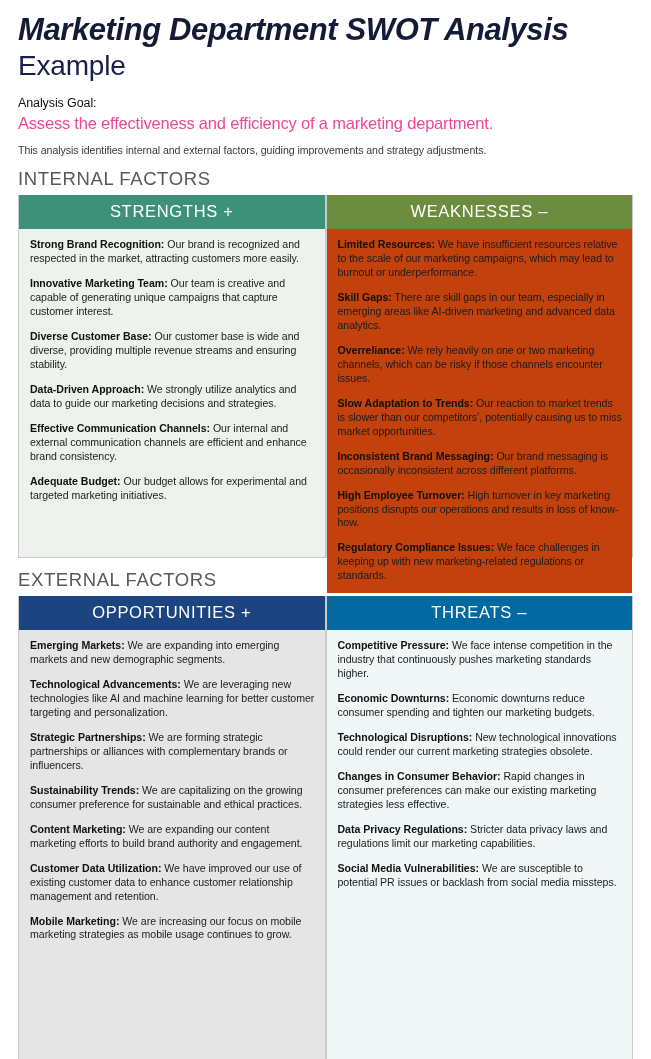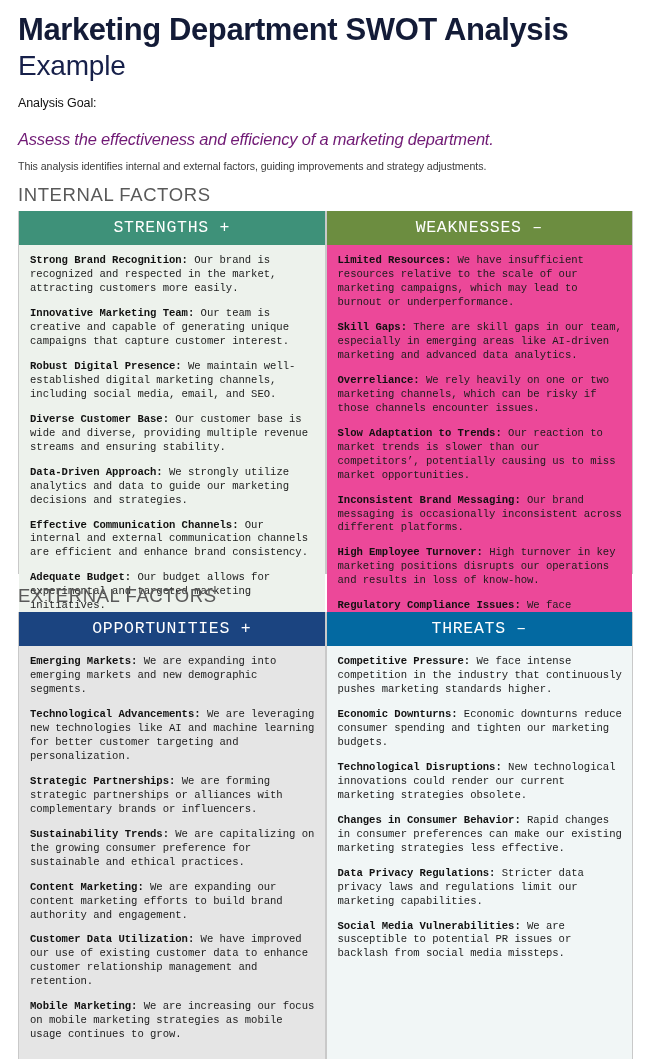--- a/index.html
+++ b/index.html
@@ -22,20 +22,21 @@
 
   
   .header { padding-top: 12px; }
 
   .title-main {
     font-size: 31px;
     font-weight: 700;
     color: #131B37;
     letter-spacing: -0.4px;
     line-height: 1.16;
+    font-style: italic;
   }
 
   .title-sub {
     font-size: 28px;
     font-weight: 400;
     color: #17204A;
     letter-spacing: -0.2px;
     line-height: 1.18;
     margin-top: 1px;
   }
@@ -44,24 +45,23 @@
     font-size: 12.5px;
     font-weight: 400;
     color: #111111;
     margin-top: 14px;
     letter-spacing: -0.1px;
   }
 
   .goal-text {
     font-size: 16.5px;
     font-weight: 400;
-    color: #701a75;
-    margin-top: 20px;
+    color: #ec4899;
+    margin-top: 4px;
     letter-spacing: -0.2px;
-    font-style: italic;
   }
 
   .intro-text {
     font-size: 10.6px;
     font-weight: 400;
     color: #3a3a3a;
     margin-top: 11px;
     letter-spacing: -0.05px;
   }
 
@@ -75,21 +75,20 @@
     margin-top: 12px;
     margin-bottom: 5px;
   }
 
   .section-label.external { margin-top: 11px; }
 
   
   .grid {
     display: flex;
     gap: 0;
-    font-family: Liberation Mono, monospace;
   }
 
   .quad {
     flex: 1 1 0;
     display: flex;
     flex-direction: column;
     border: 1px solid #c9c9c9;
     border-top: none;
     min-width: 0;
   }
@@ -105,21 +104,21 @@
 
   .quad-body {
     flex: 1 1 auto;
     padding: 9px 10px 10px 11px;
   }
 
   
   .q-strengths     .quad-head { background: #3E9179; }
   .q-strengths     .quad-body { background: #EDF2EC; }
   .q-weaknesses    .quad-head { background: #6C8D40; }
-  .q-weaknesses    .quad-body { background: #ec4899; }
+  .q-weaknesses    .quad-body { background: #c2410c; }
   .q-opportunities .quad-head { background: #1B4480; }
   .q-opportunities .quad-body { background: #e5e5e5; }
   .q-threats       .quad-head { background: #0369a1; }
   .q-threats       .quad-body { background: #F1F6F6; }
 
   
   .item {
     font-size: 10.6px;
     line-height: 1.32;
     color: #1c1c1c;
@@ -154,21 +153,20 @@
 
   <div class="section-label">INTERNAL FACTORS</div>
 
   <div class="grid internal">
 
     <div class="quad q-strengths">
       <div class="quad-head">STRENGTHS  +</div>
       <div class="quad-body">
         <div class="item"><span class="item-term">Strong Brand Recognition:</span><span class="item-desc"> Our brand is recognized and respected in the market, attracting customers more easily.</span></div>
         <div class="item"><span class="item-term">Innovative Marketing Team:</span><span class="item-desc"> Our team is creative and capable of generating unique campaigns that capture customer interest.</span></div>
-        <div class="item"><span class="item-term">Robust Digital Presence:</span><span class="item-desc"> We maintain well-established digital marketing channels, including social media, email, and SEO.</span></div>
         <div class="item"><span class="item-term">Diverse Customer Base:</span><span class="item-desc"> Our customer base is wide and diverse, providing multiple revenue streams and ensuring stability.</span></div>
         <div class="item"><span class="item-term">Data-Driven Approach:</span><span class="item-desc"> We strongly utilize analytics and data to guide our marketing decisions and strategies.</span></div>
         <div class="item"><span class="item-term">Effective Communication Channels:</span><span class="item-desc"> Our internal and external communication channels are efficient and enhance brand consistency.</span></div>
         <div class="item"><span class="item-term">Adequate Budget:</span><span class="item-desc"> Our budget allows for experimental and targeted marketing initiatives.</span></div>
       </div>
     </div>
 
     <div class="quad q-weaknesses">
       <div class="quad-head">WEAKNESSES  –</div>
       <div class="quad-body">

